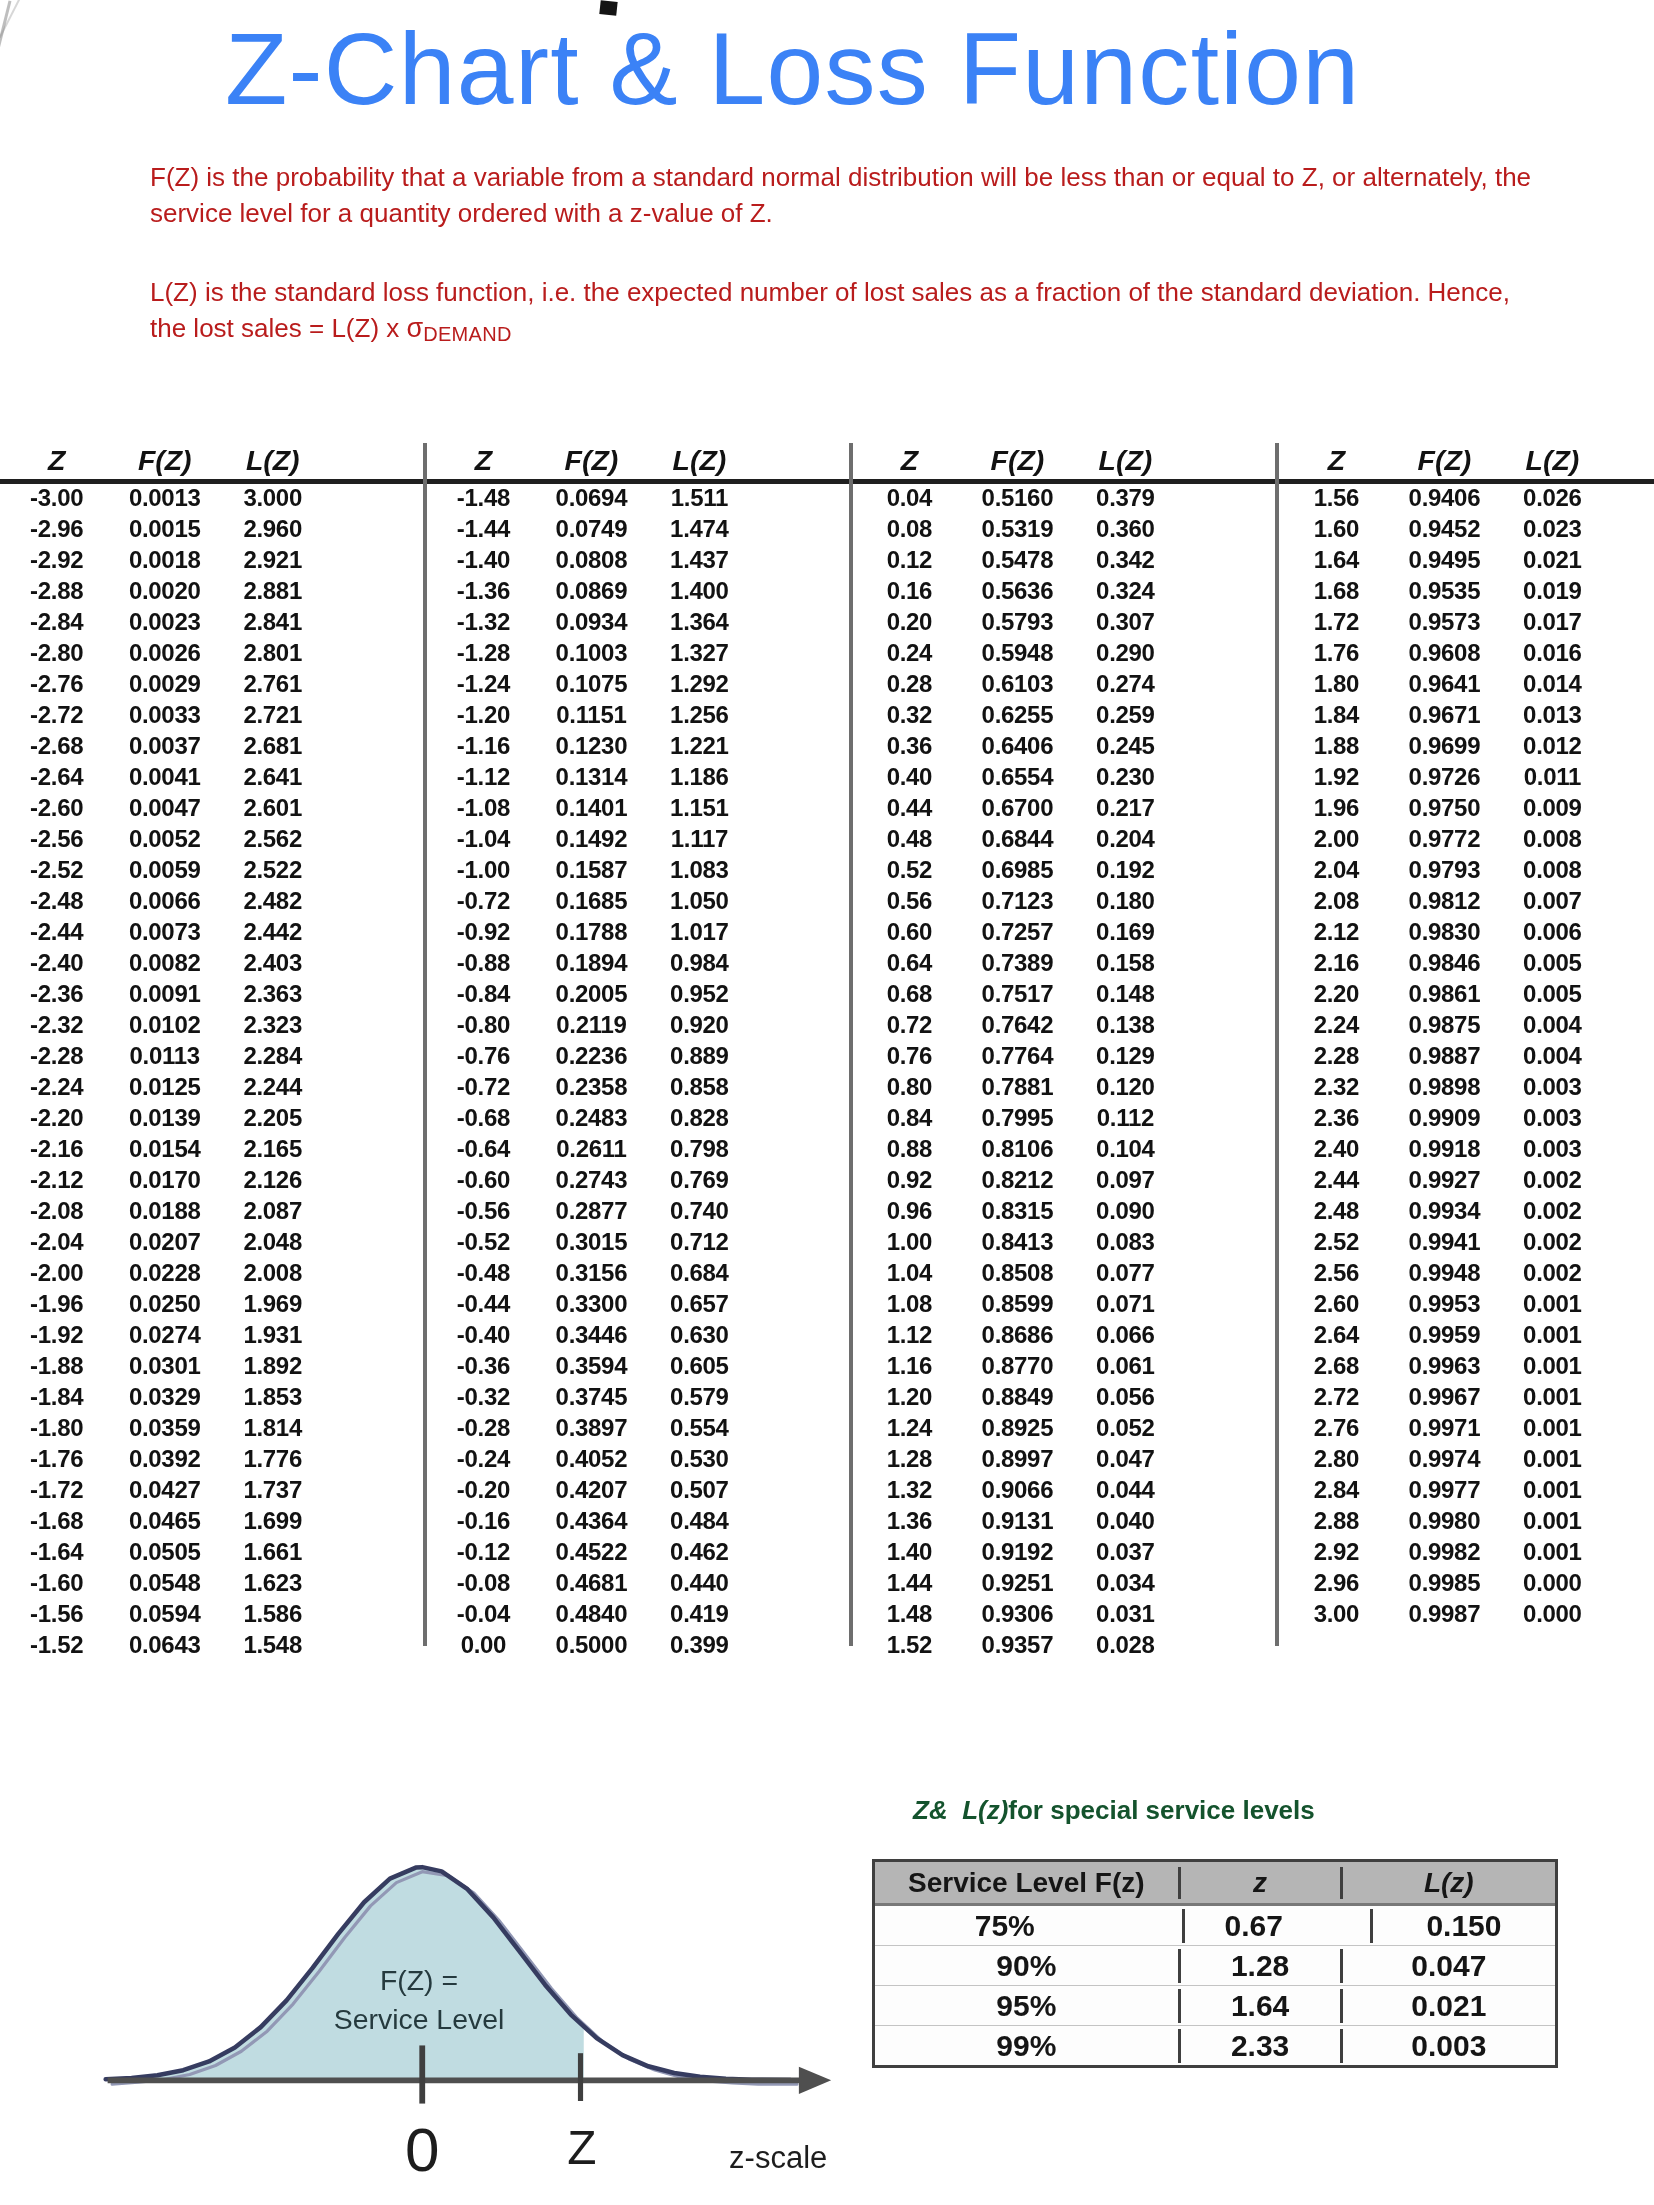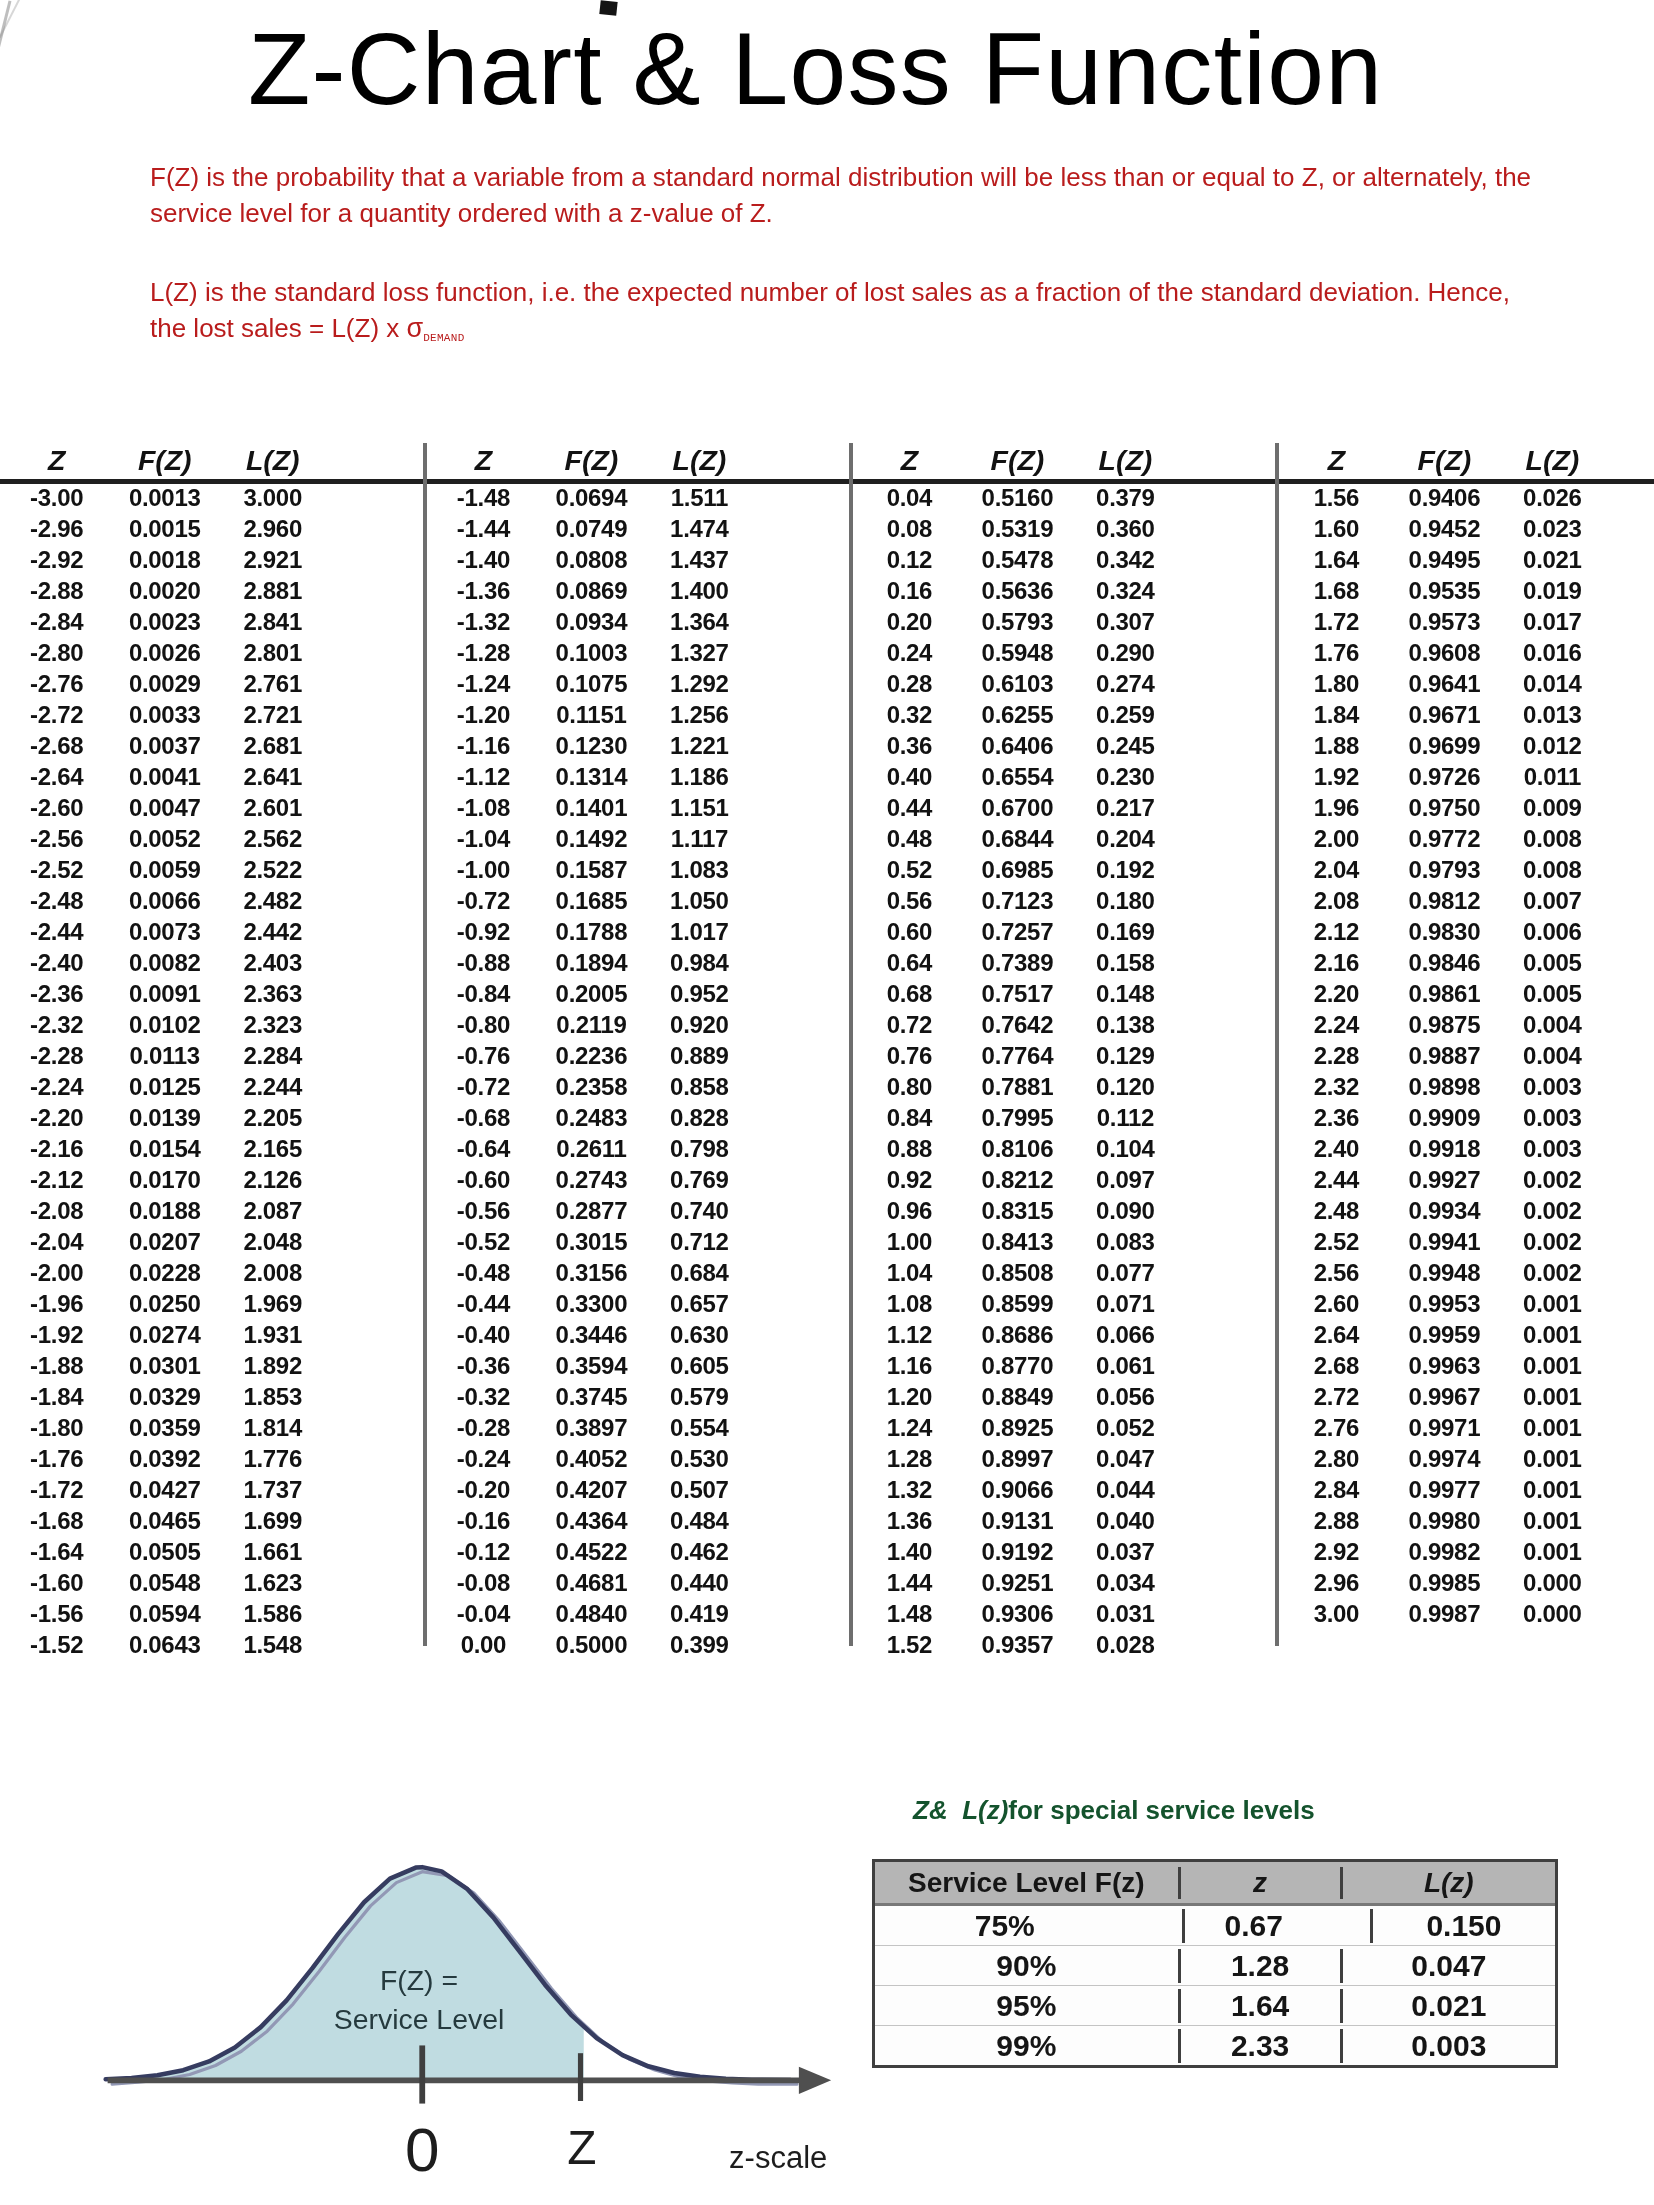--- a/index.html
+++ b/index.html
@@ -5,26 +5,26 @@
   html,body{margin:0;padding:0;background:#888;}
   .page{position:relative;width:1654px;height:2205px;background:#ffffff;overflow:hidden;
         font-family:"Liberation Sans",sans-serif;color:#1c1c1c;}
   
   .smudge{position:absolute;background:rgba(110,110,110,.45);}
   .sm1{left:1.3px;top:0;width:3.2px;height:62px;transform:rotate(14deg);}
   .sm2{left:9px;top:-5.2px;width:1.9px;height:45px;transform:rotate(27deg);background:rgba(140,140,140,.35);}
   .inkdot{position:absolute;left:600px;top:1.3px;width:17.4px;height:13.6px;background:#141414;transform:rotate(6deg);}
   
   .title{position:absolute;left:225px;top:17px;font-size:102px;line-height:1.02;font-weight:400;
-         letter-spacing:1.3px;color:#000000;white-space:nowrap;margin-left:23px;}
+         letter-spacing:1.3px;color:#3b82f6;white-space:nowrap;}
   .intro{position:absolute;left:150px;width:1389px;font-size:26px;line-height:36px;color:#b91c1c;}
   .p1{top:159px;}
   .p2{top:274px;}
   .sigma{font-size:27px;}
-  .subsc{font-size:11px;letter-spacing:0.3px;vertical-align:-3.9px;font-family:Liberation Mono, monospace;}
+  .subsc{font-size:20px;letter-spacing:0.3px;vertical-align:-3.9px;}
   
   .zgroup{position:absolute;top:443px;width:336px;}
   .g0{left:1.3px;}.g1{left:428px;}.g2{left:854px;}.g3{left:1281px;}
   .trow{display:flex;height:31px;padding-left:3.9px;align-items:center;}
   .tcell{text-align:center;font-weight:700;font-size:24px;color:#121212;letter-spacing:-0.3px;}
   .c0{width:103px;}.c1{width:113px;}.c2{width:103px;}
   .thead{height:34px;margin-bottom:5.2px;}
   .thead .tcell{font-style:italic;font-size:28.4px;letter-spacing:0;}
   .rule{position:absolute;left:0;top:479px;width:1654px;height:4.5px;background:#1f1f1f;}
   .vsep{position:absolute;top:443px;width:3.9px;height:1203px;background:#6e6e6e;}

